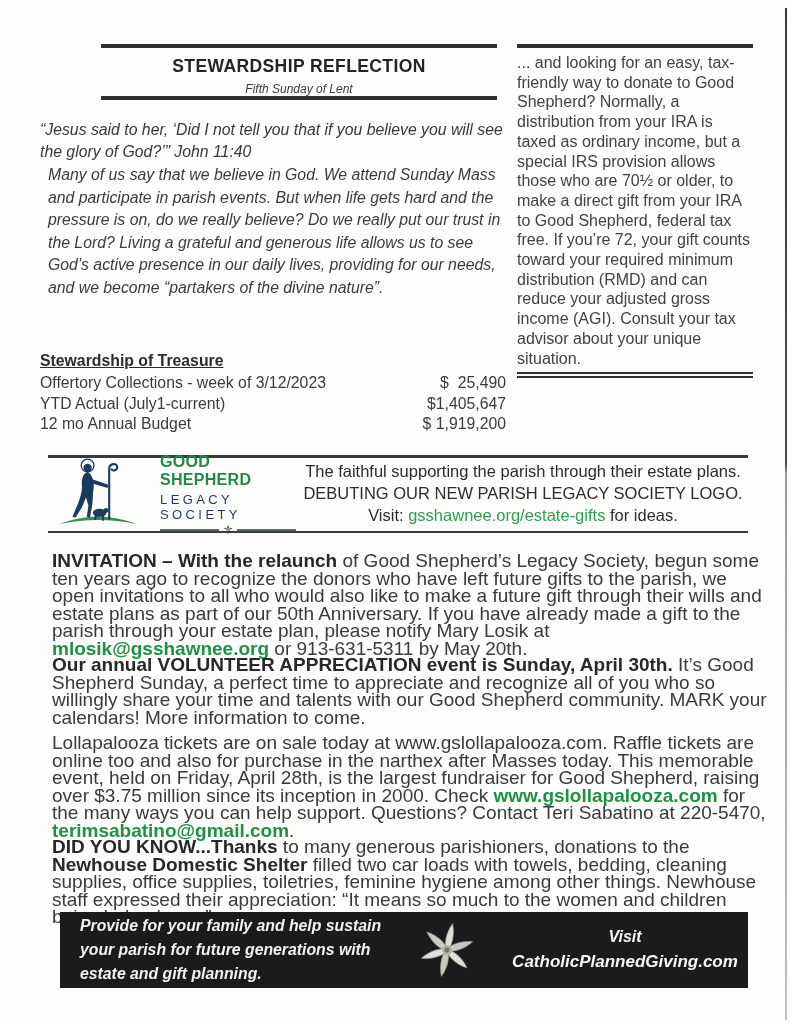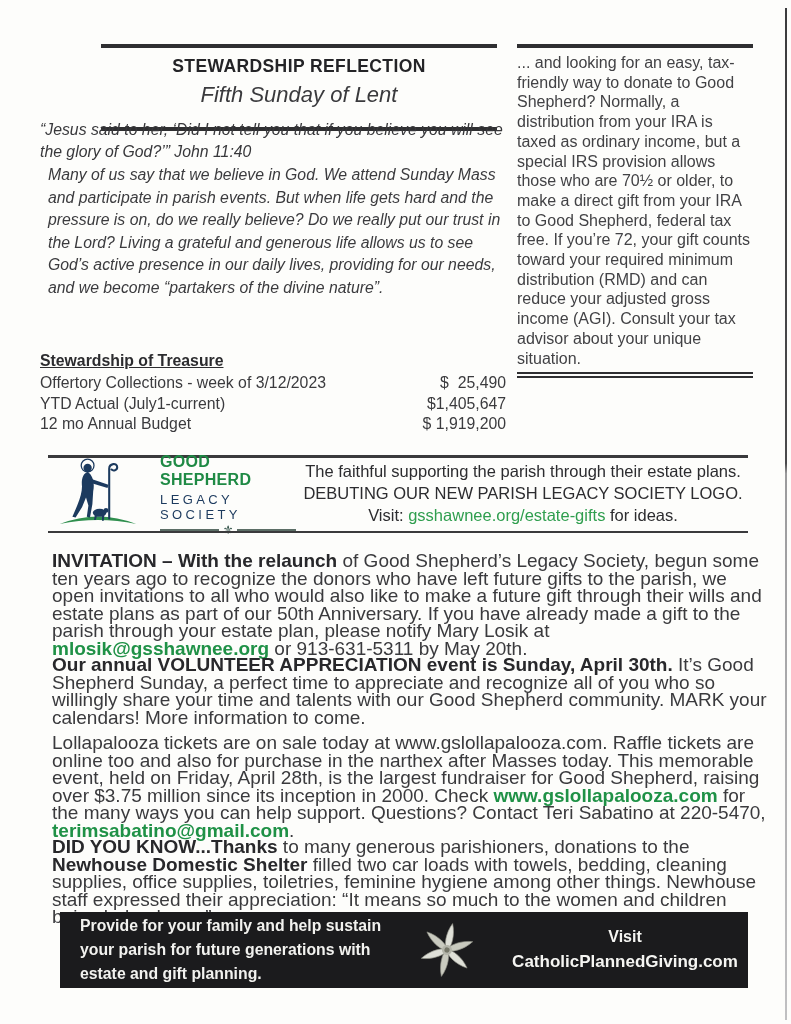--- a/index.html
+++ b/index.html
@@ -6,23 +6,23 @@
   .page{
     position:relative; width:791px; height:1024px; overflow:hidden;
     background:#fdfdfb; font-family:"Liberation Sans", sans-serif; color:#3a3a3d;
   }
   .edge-line{position:absolute; left:785px; top:8px; width:2px; height:1012px;
     background:linear-gradient(#3c3c3e 0%, #4a4a4c 45%, #9a9a9c 46%, #c0c0c2 100%);}
 
   
   .reflection-header{position:absolute; left:101px; top:44px; width:396px;
     border-top:4px solid #2f2f31; border-bottom:4px solid #2f2f31;
-    text-align:center; padding:8px 0 19px;}
+    text-align:center; padding:8px 0 0;}
   .reflection-title{font-size:17.5px; font-weight:bold; letter-spacing:.4px; color:#242427;}
-  .reflection-subtitle{font-style:italic; font-size:22px; margin-top:5px; color:#3a3a3d;}
+  .reflection-subtitle{font-style:italic; font-size:12px; margin-top:5px; color:#3a3a3d;}
   .quote{position:absolute; left:40px; top:119px; width:466px; font-style:italic;
     font-size:15.8px; line-height:1.4; color:#38383b; margin:0;}
   .reflection-body{position:absolute; left:40px; top:156px; width:470px;
     font-size:15.8px; line-height:1.43; color:#3b3b3e; margin:8px;font-style:italic;}
   .treasure{position:absolute; left:40px; top:352px; width:466px; font-size:15.8px; color:#3b3b3e;}
   .treasure-title{font-weight:bold; text-decoration:underline; color:#2c2c2f; margin-bottom:3px;}
   .t-row{display:flex; line-height:1.3;}
   .t-label{flex:1;}
   .t-amount{width:110px; text-align:right; white-space:pre;}
 
@@ -54,21 +54,21 @@
     color:#3a3a3d; margin:12px;}
   .p-invitation{top:540px;}
   .p-volunteer{top:644px;}
   .p-lolla{top:722px;}
   .p-didyou{top:826px;}
   .seg-b{font-weight:bold; color:#28282b;}
   .seg-g{font-weight:bold; color:#1f9146;}
 
   
   .footer-banner{position:absolute; left:60px; top:912px; width:688px; height:76px;
-    background:#1b1b1d; display:flex; align-items:center;}
+    background:#1b1b1d; display:flex; align-items:center;font-style:italic;}
   .fb-left{padding-left:20px; width:312px; font-weight:bold; font-size:15.8px;
     line-height:1.5; color:#f2f2ef;}
   .fb-flower{width:110px; display:flex; justify-content:center; align-items:center;}
   .fb-right{flex:1; text-align:center; font-weight:bold; color:#f5f5f2; line-height:1.5;}
   .fb-right .l1{font-size:16px;}
   .fb-right .l2{font-size:17px;}
 </style>
 </head>
 <body>
 

